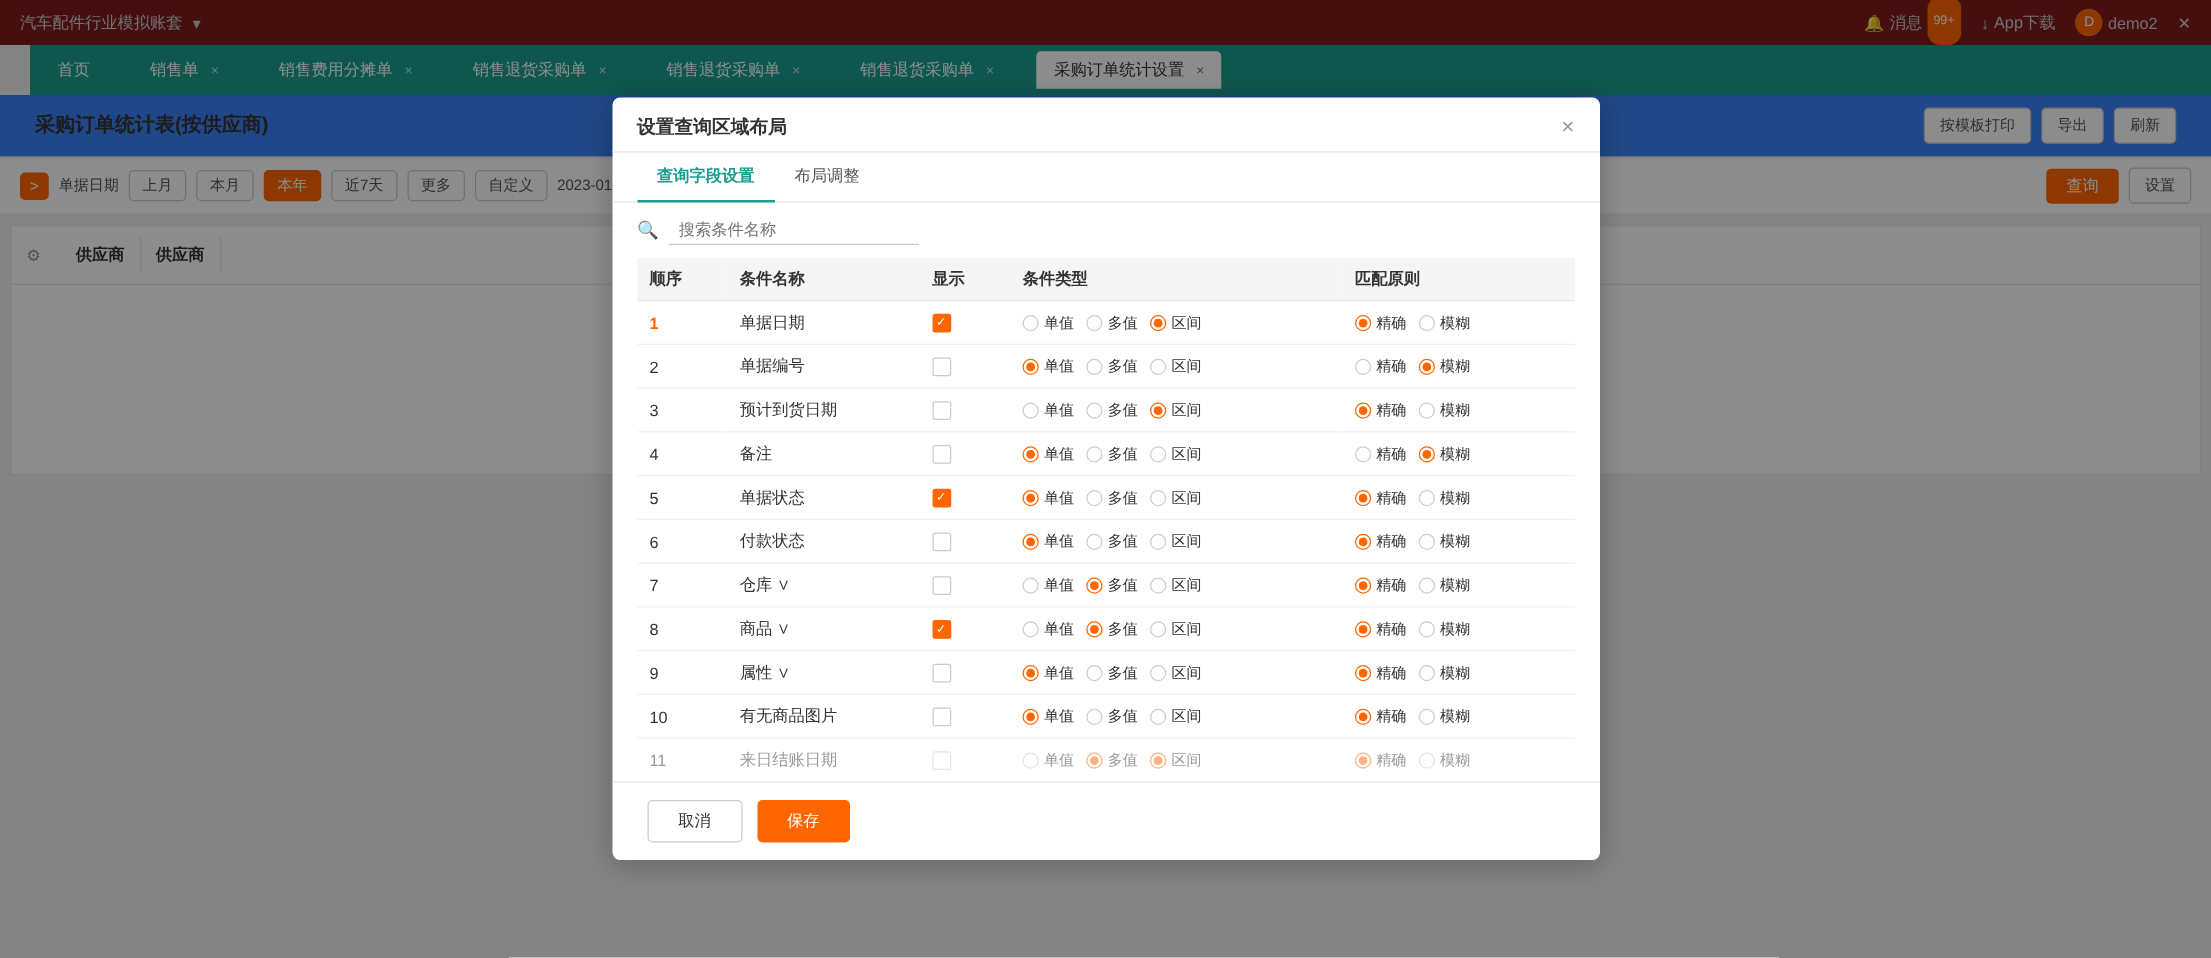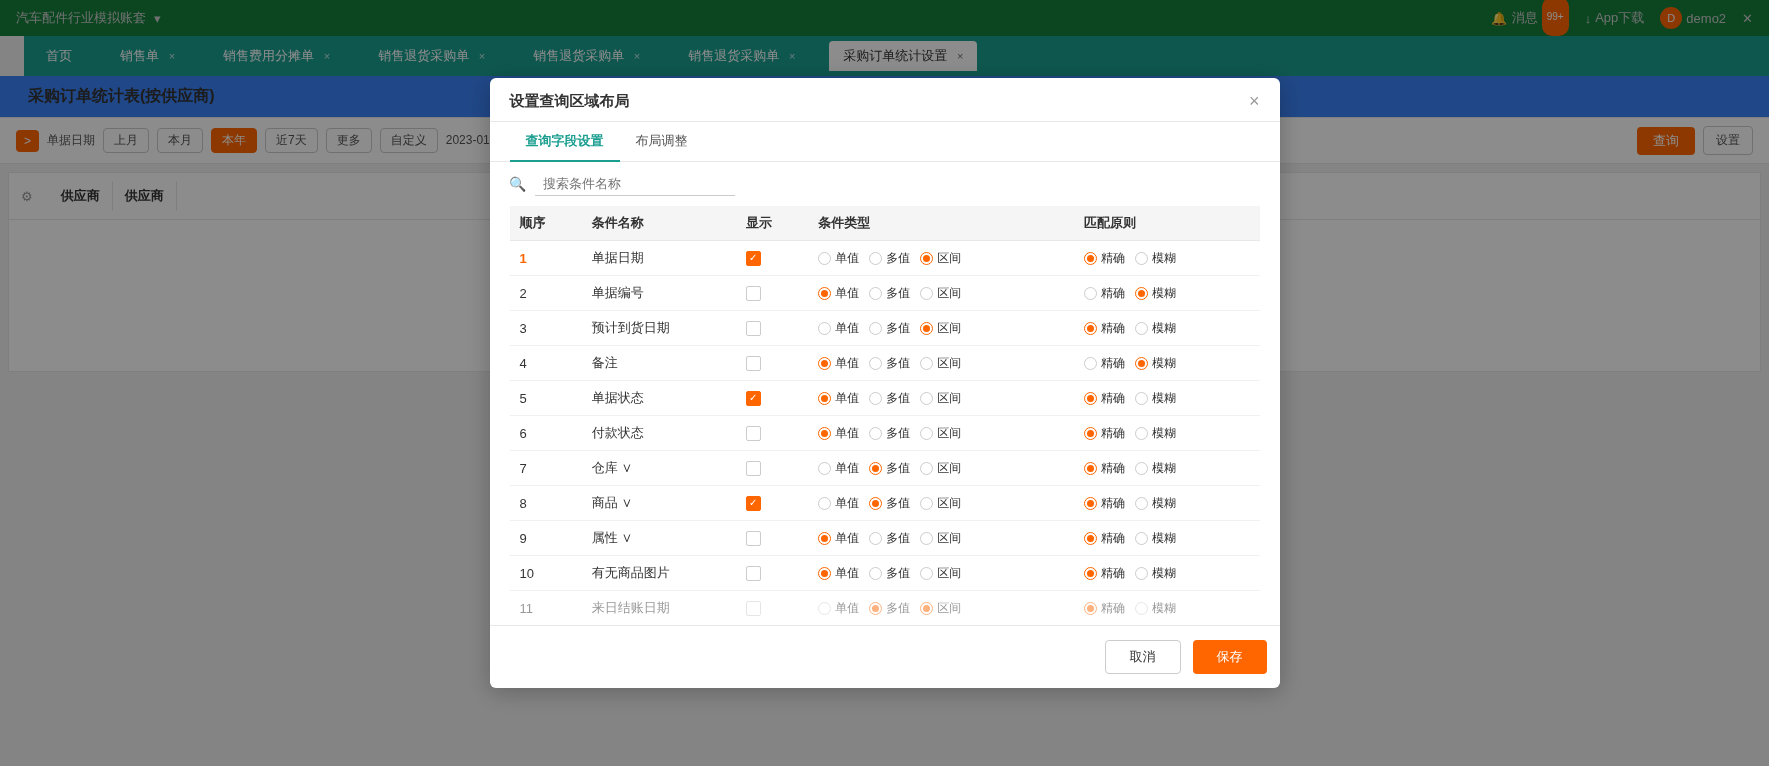--- a/index.html
+++ b/index.html
@@ -1,20 +1,20 @@
 <!DOCTYPE html>
 <html><head>
   <meta charset="utf-8">
   <style>
     * { box-sizing: border-box; margin: 0; padding: 0; }
     body { font-family: 'Microsoft YaHei', Arial, sans-serif; font-size: 13px; background: #f0f0f0; }
 
     
     .top-bar {
-      background: #15803d;
+      background: #7f1d1d;
       height: 36px;
       display: flex;
       align-items: center;
       padding: 0 16px;
       color: #ccc;
       justify-content: space-between;
     }
     .top-bar-left { display: flex; align-items: center; gap: 8px; font-size: 13px; }
     .top-bar-right { display: flex; align-items: center; gap: 16px; font-size: 13px; color: #ccc; }
     .top-bar-right .badge {
@@ -217,24 +217,24 @@
       position: absolute;
       top: 2px; left: 2px;
     }
     .radio-label { font-size: 12px; color: #333; margin-right: 6px; }
 
     
     .match-group { display: flex; align-items: center; gap: 4px; }
 
     
     .modal-footer {
-      padding: 14px 13px;
+      padding: 14px 28px;
       border-top: 1px solid #e8e8e8;
       display: flex;
-      justify-content: flex-end;
+      justify-content: flex-start;
       gap: 12px;
     }
     .btn-cancel {
       padding: 7px 24px;
       border: 1px solid #ccc;
       background: #fff;
       border-radius: 4px;
       cursor: pointer;
       font-size: 13px;
       color: #333;
@@ -284,20 +284,25 @@
   <div class="nav-item">销售单 <span class="close-x">×</span></div>
   <div class="nav-item">销售费用分摊单 <span class="close-x">×</span></div>
   <div class="nav-item">销售退货采购单 <span class="close-x">×</span></div>
   <div class="nav-item">销售退货采购单 <span class="close-x">×</span></div>
   <div class="nav-item">销售退货采购单 <span class="close-x">×</span></div>
   <div class="nav-item active">采购订单统计设置 <span class="close-x">×</span></div>
 </div>
 
 <div class="page-header">
   <div class="page-title">采购订单统计表(按供应商)</div>
+  <div class="page-actions">
+    <button class="btn-print">按模板打印</button>
+    <button class="btn-export">导出</button>
+    <button class="btn-refresh">刷新</button>
+  </div>
 </div>
 
 <div class="filter-bar">
   <button class="filter-toggle">&gt;</button>
   <span class="filter-date-label">单据日期</span>
   <button class="filter-date-btn">上月</button>
   <button class="filter-date-btn">本月</button>
   <button class="filter-date-btn active">本年</button>
   <button class="filter-date-btn">近7天</button>
   <button class="filter-date-btn">更多</button>

